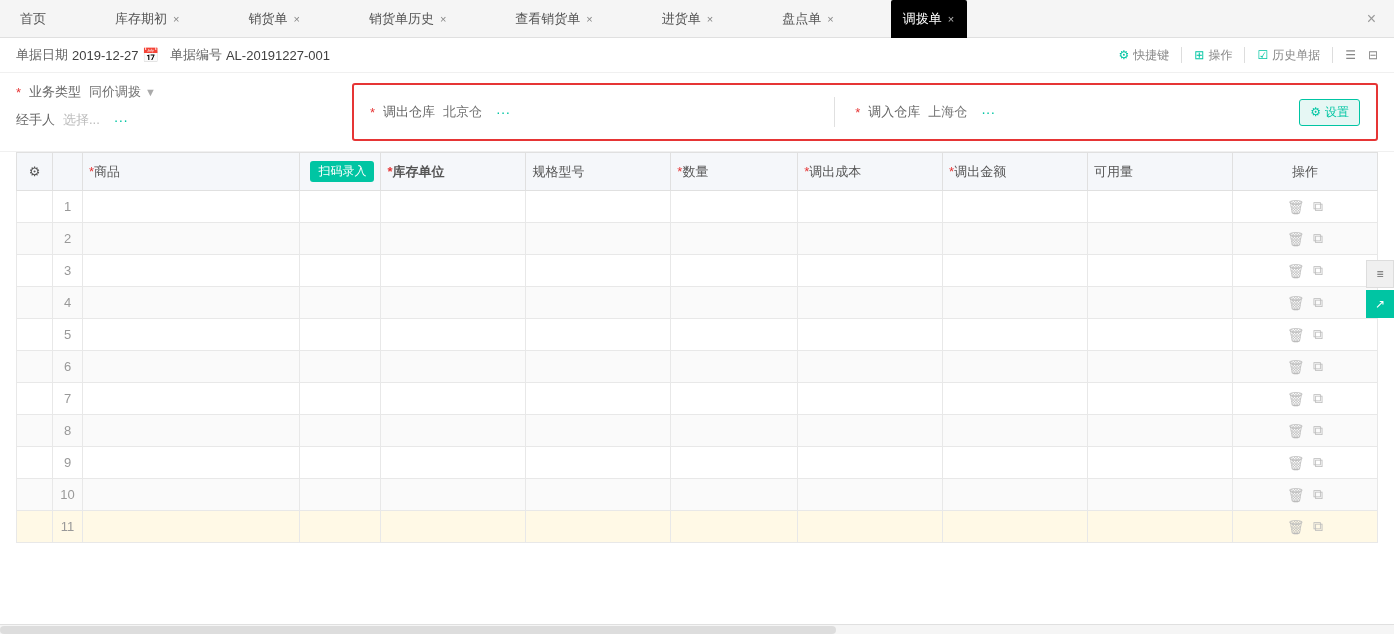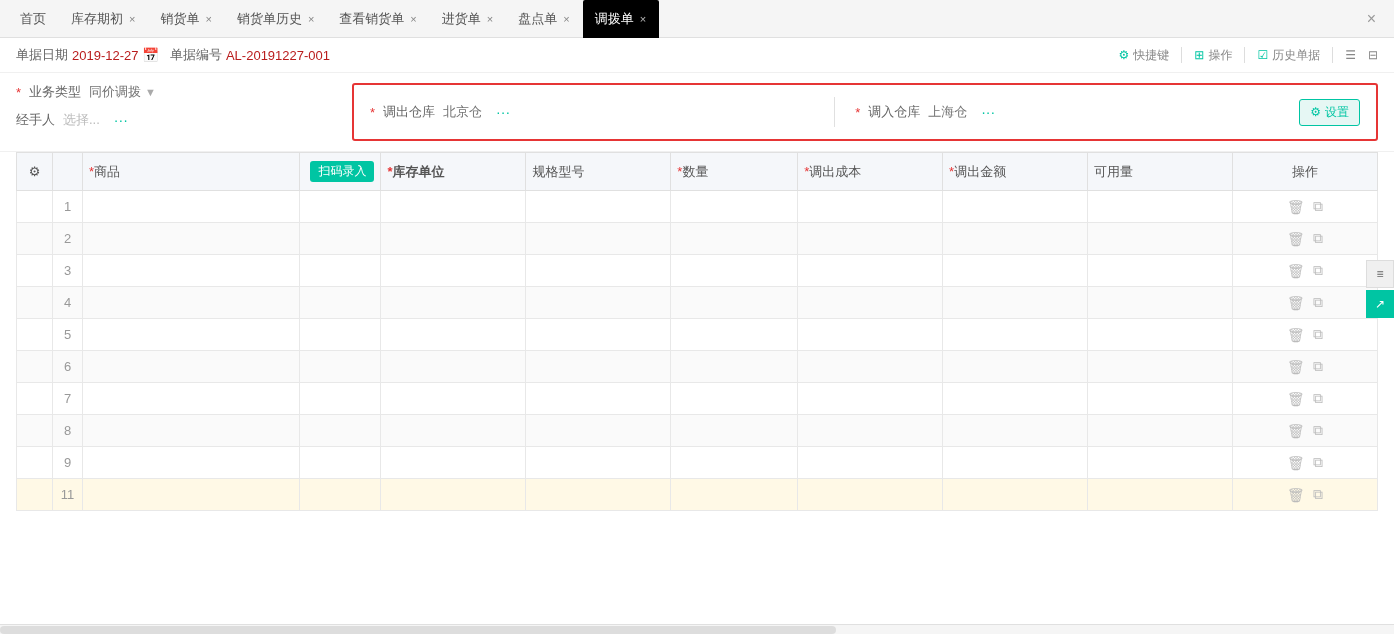--- a/index.html
+++ b/index.html
@@ -6,20 +6,21 @@
     body { font-family: 'Microsoft YaHei', Arial, sans-serif; font-size: 13px; color: #333; background: #fff; overflow: hidden; }
     
     
     .tab-bar {
       display: flex;
       align-items: center;
       border-bottom: 1px solid #e0e0e0;
       background: #f5f5f5;
       height: 38px;
       padding: 0 8px;
+      gap: 44px;
     }
     .tab-item {
       display: flex;
       align-items: center;
       padding: 0 12px;
       height: 38px;
       cursor: pointer;
       font-size: 13px;
       color: #555;
       white-space: nowrap;
@@ -56,21 +57,21 @@
       display: flex;
       align-items: center;
       padding: 8px 16px;
       border-bottom: 1px solid #f0f0f0;
       gap: 16px;
     }
     .toolbar-left { display: flex; align-items: center; gap: 10px; }
     .toolbar-right { margin-left: auto; display: flex; align-items: center; gap: 12px; color: #888; font-size: 12px; }
     .toolbar-item { display: flex; align-items: center; gap: 4px; }
     .label-text { color: #666; }
-    .value-text { color: #b91c1c; font-weight: 500; }
+    .value-text { color: #404040; font-weight: 500; }
     .date-icon { color: #00c5a3; font-size: 14px; cursor: pointer; }
     .toolbar-btn { display: flex; align-items: center; gap: 4px; cursor: pointer; color: #888; font-size: 12px; }
     .divider-v { width: 1px; height: 16px; background: #ddd; }
 
     
     .form-section {
       display: flex;
       align-items: stretch;
       padding: 10px 16px;
       gap: 16px;
@@ -497,20 +498,38 @@
     <td></td>
     <td></td>
     <td></td>
     <td class="col-ops">
       <div class="op-icons">
         <span class="op-icon">🗑</span>
         <span class="op-icon">⧉</span>
       </div>
     </td>
   </tr>
+          <tr>
+    <td></td>
+    <td class="row-num">10</td>
+    <td></td>
+    <td></td>
+    <td></td>
+    <td></td>
+    <td></td>
+    <td></td>
+    <td></td>
+    <td></td>
+    <td class="col-ops">
+      <div class="op-icons">
+        <span class="op-icon">🗑</span>
+        <span class="op-icon">⧉</span>
+      </div>
+    </td>
+  </tr>
           <tr class="subtotal-row">
       <td></td>
       <td class="row-num">11</td>
       <td></td>
       <td></td>
       <td></td>
       <td></td>
       <td></td>
       <td></td>
       <td></td>

